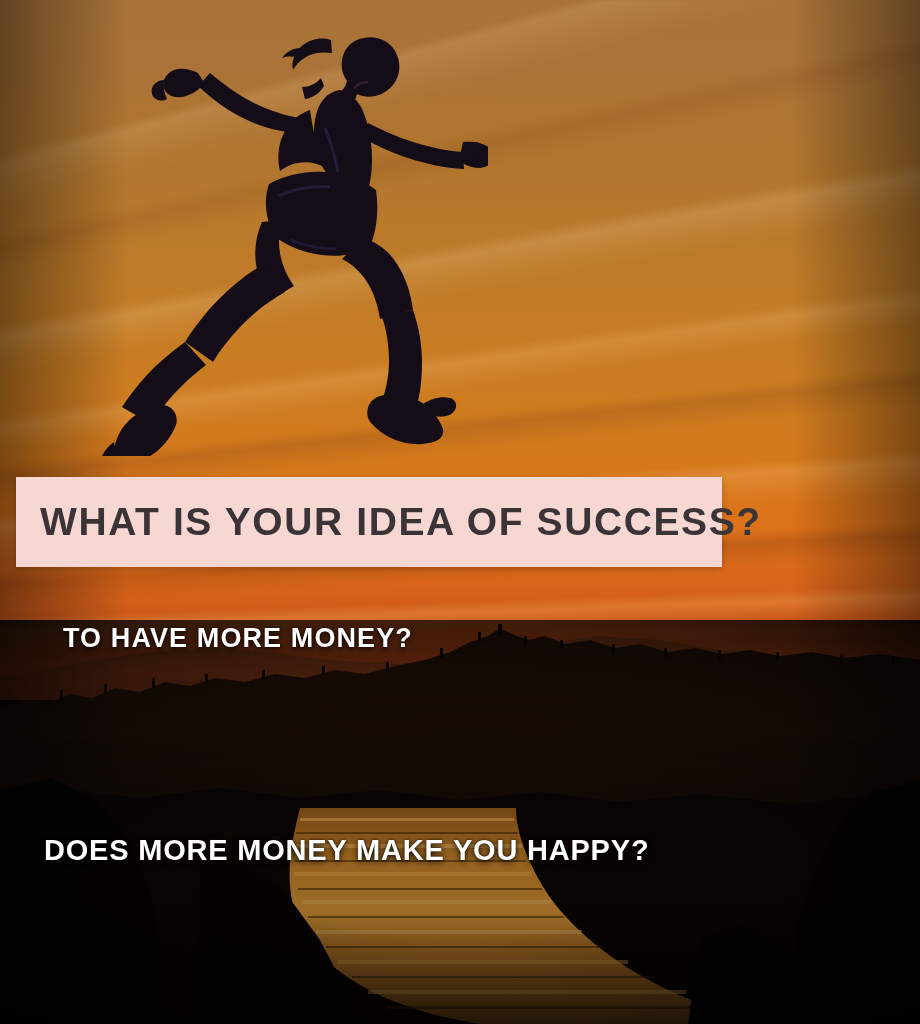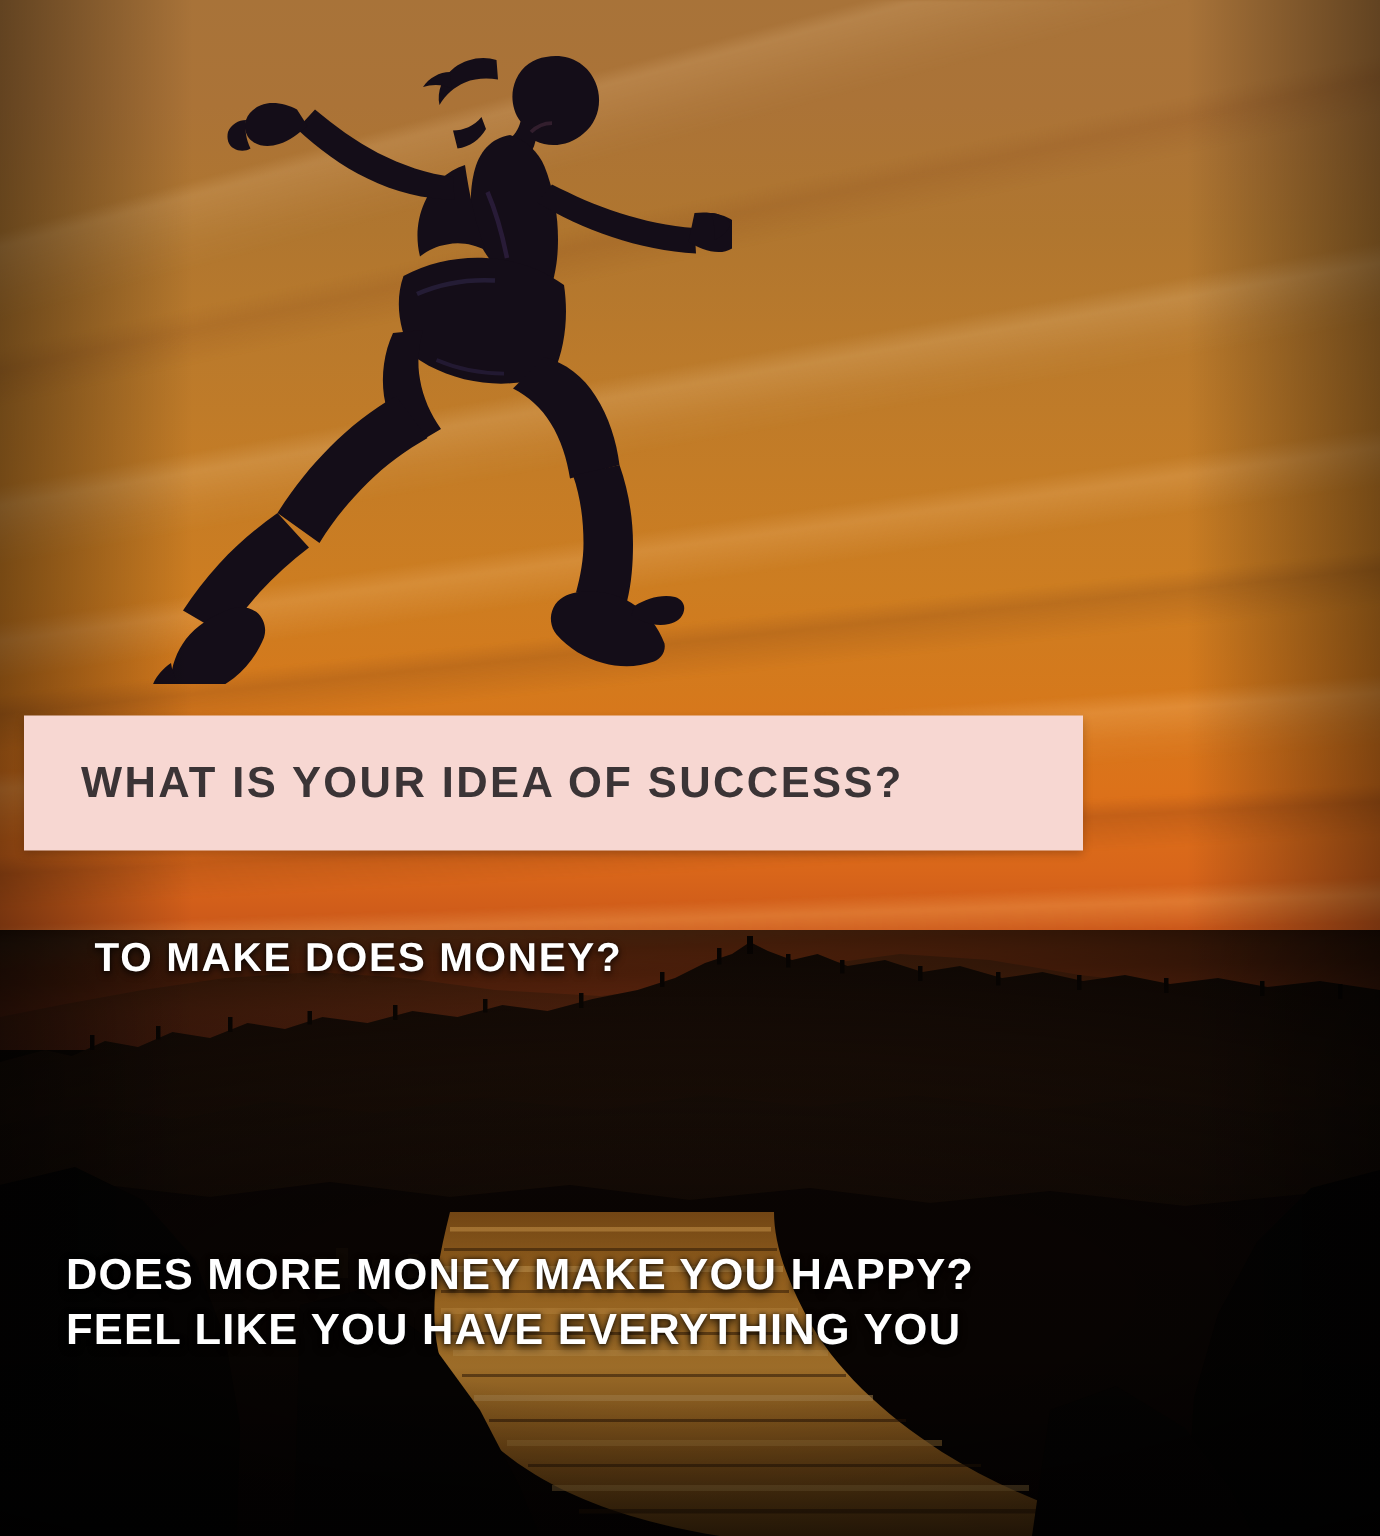--- a/index.html
+++ b/index.html
@@ -74,23 +74,23 @@
 
   
   .banner{
     position:absolute; left:16px; top:477px;
     width:706px; height:90px;
     background:#f7d7d2;
     display:flex; align-items:center;
     box-shadow:0 2px 6px rgba(0,0,0,0.22);
   }
   .banner-title{
-    margin-left:38px;
+    margin-left:24px;
     color:#3b3436;
-    font-size:29px;
+    font-size:39px;
     font-weight:700;
     letter-spacing:1.6px;
     white-space:nowrap;
   }
 
   
   .midblock{
     position:absolute; left:63px; top:622px;
     color:#ffffff;
     font-size:27px;
@@ -104,21 +104,21 @@
   
   .bottomblock{
     position:absolute; left:44px; top:832px;
     color:#ffffff;
     font-size:29px;
     font-weight:700;
     letter-spacing:0.8px;
     line-height:1.27;
     text-shadow:0 2px 6px rgba(0,0,0,0.80), 0 0 3px rgba(0,0,0,0.65);
   }
-  .bottomblock div{ white-space:nowrap; }
+  .bottomblock div{ white-space:nowrap;text-align:center; }
 </style>
 </head>
 <body>
 
 <div class="poster">
 
   <div class="sky"></div>
   <div class="clouds"></div>
 
   <div class="runner">
@@ -273,21 +273,20 @@
   </div>
 
   <div class="vignette"></div>
   <div class="edge-dark"></div>
 
   <div class="banner">
     <div class="banner-title">WHAT IS YOUR IDEA OF SUCCESS?</div>
   </div>
 
   <div class="midblock">
-    <div>TO MAKE DOES MONEY?</div>
+    <div>TO HAVE MORE MONEY?</div>
   </div>
 
   <div class="bottomblock">
     <div>DOES MORE MONEY MAKE YOU HAPPY?</div>
-    <div>FEEL LIKE YOU HAVE EVERYTHING YOU</div>
   </div>
 
 </div>
 
 </body></html>

